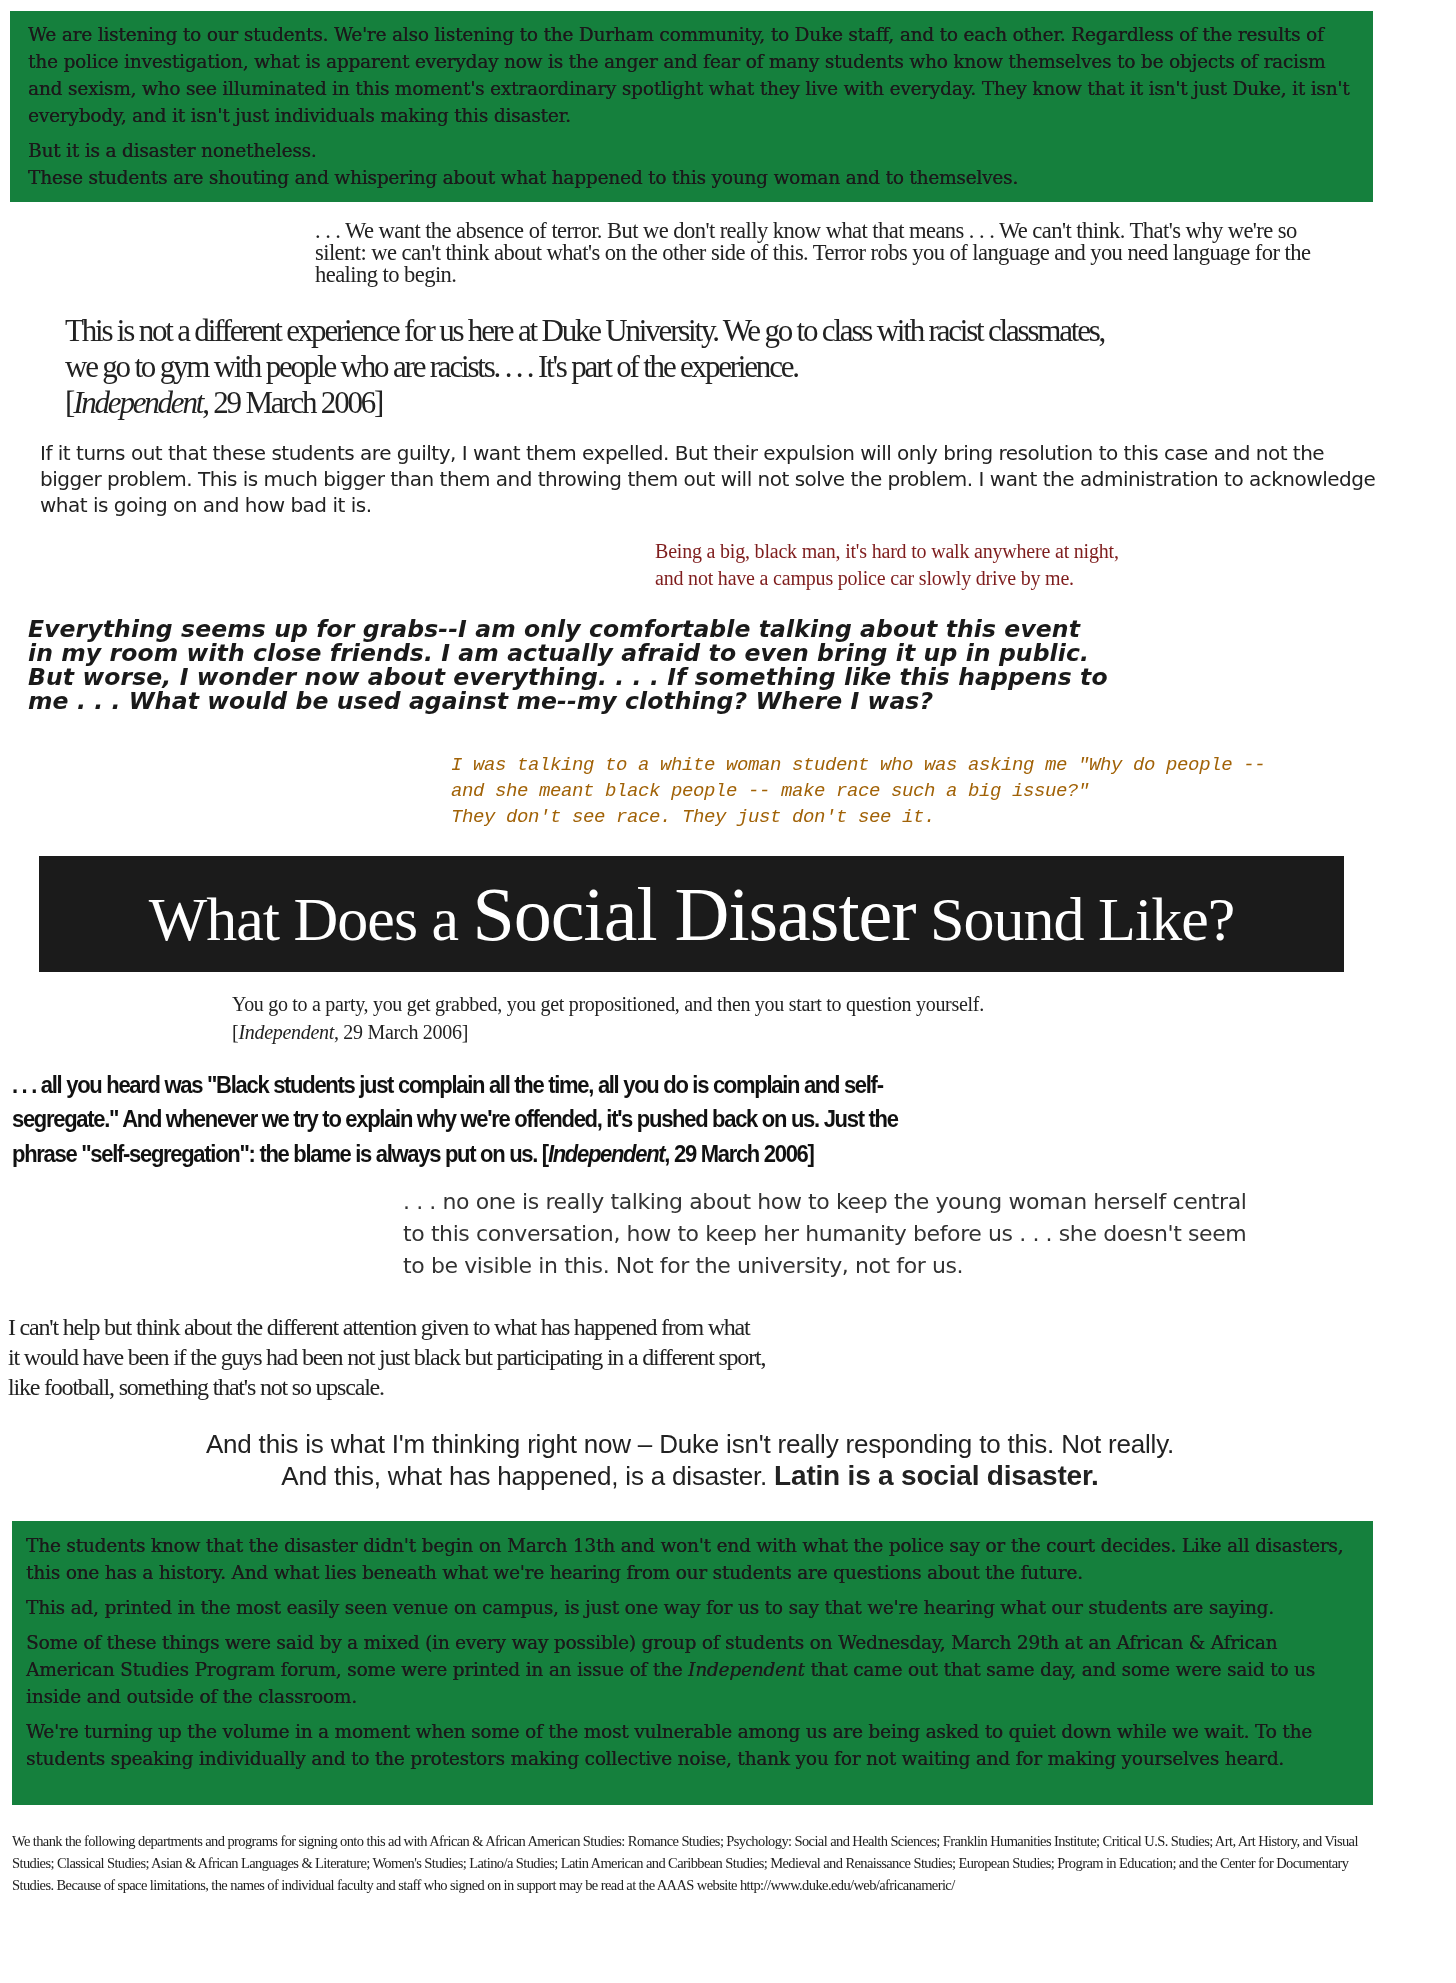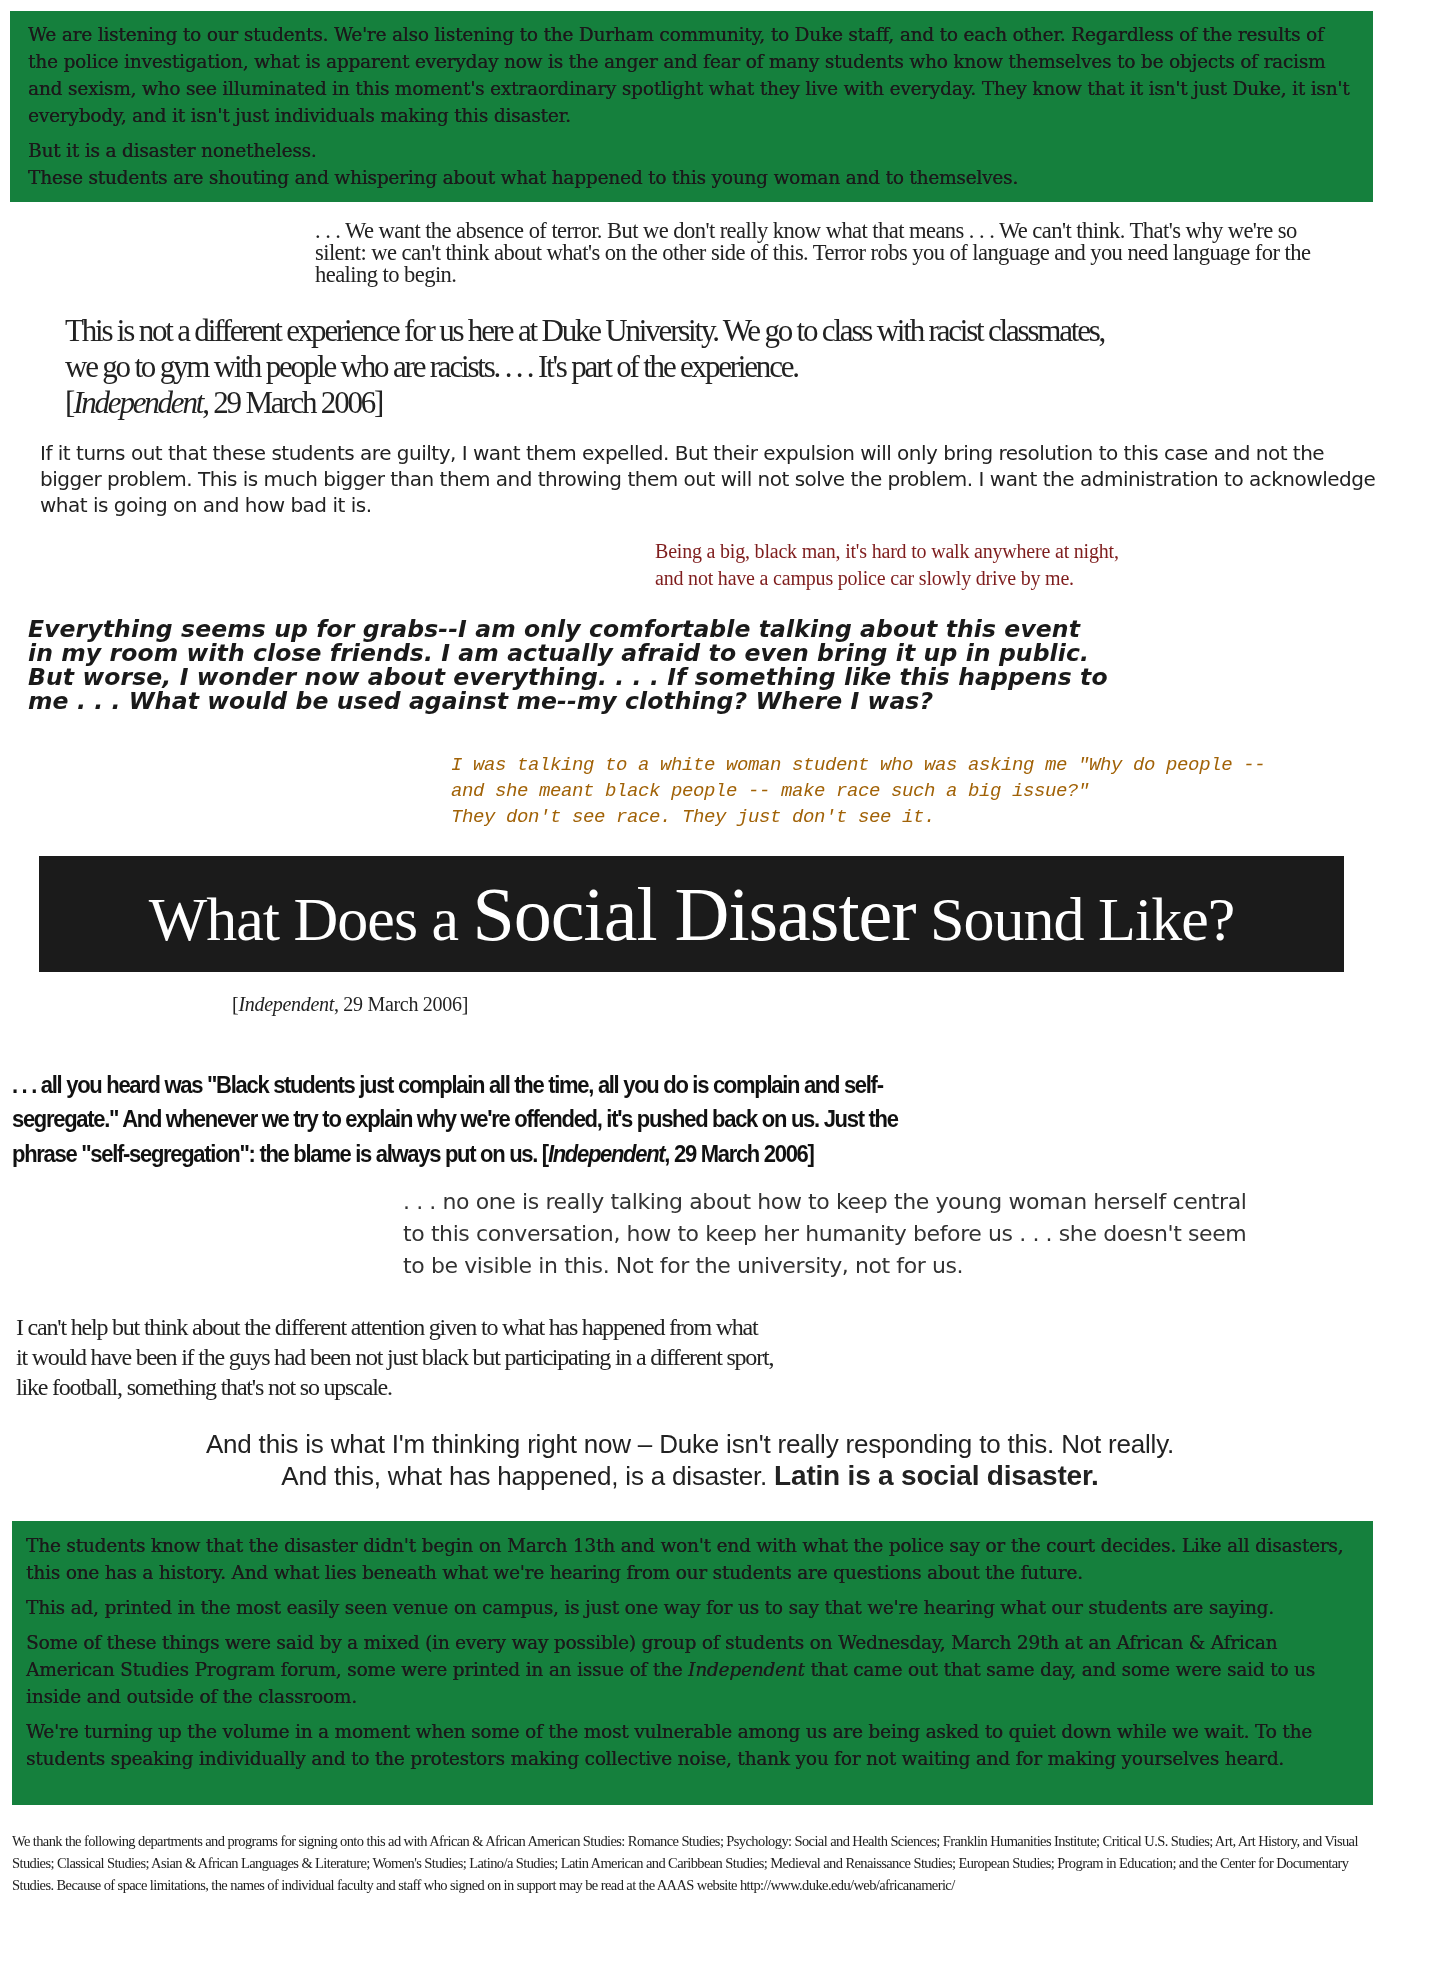--- a/index.html
+++ b/index.html
@@ -28,21 +28,21 @@
 
   #banner { left: 39px; top: 856px; width: 1305px; height: 116px; background: #1b1b1b; display: flex; align-items: center; justify-content: center; }
   #banner .title { color: #ffffff; font-size: 62px; letter-spacing: -1px; white-space: nowrap; text-align: center; }
   #banner .title .big { font-size: 76px; }
 
   #q-party { left: 232px; top: 990px; width: 1150px; font-size: 20px; line-height: 28px; color: #222; letter-spacing: -0.3px; }
   #q-party i { font-style: italic; }
   #q-complain { left: 12px; top: 1068px; width: 1100px; font-size: 22px; line-height: 32px; font-weight: bold; color: #111; letter-spacing: -1.3px; transform: scaleY(1.08); transform-origin: left top; }
   #q-complain i { font-style: italic; }
   #q-noone { left: 403px; top: 1186px; width: 1000px; font-size: 22px; line-height: 32px; color: #333; letter-spacing: -0.4px; }
-  #q-canthelp { left: 16px; top: 1312px; width: 1100px; font-size: 24px; line-height: 30px; color: #222; letter-spacing: -1.2px; }
+  #q-canthelp { left: 8px; top: 1312px; width: 1100px; font-size: 24px; line-height: 30px; color: #222; letter-spacing: -1.2px; }
   #q-thinking { left: 0; top: 1428px; width: 1380px; text-align: center; font-size: 26px; line-height: 32px; color: #222; letter-spacing: -0.2px; }
   #q-thinking .emph { font-weight: bold; font-size: 28px; }
 
   #closing-box { left: 12px; top: 1521px; width: 1361px; height: 284px; }
   #closing-box .inner { padding: 11px 14px 0 14px; font-size: 18.5px; line-height: 27px; letter-spacing: -0.2px; }
   #closing-box .inner p { margin-bottom: 8px; text-shadow: 0.3px 0 0 #222; }
   #closing-box .inner p i { font-style: italic; }
 
   #footer { left: 12px; top: 1830px; width: 1362px; font-size: 14.5px; line-height: 22px; color: #222; letter-spacing: -0.6px; }
 </style>
@@ -83,20 +83,21 @@
   <p>I was talking to a white woman student who was asking me "Why do people --</p>
   <p>and she meant black people -- make race such a big issue?"</p>
   <p>They don't see race. They just don't see it.</p>
 </div>
 
 <div id="banner" class="abs">
   <div class="title serif"><span>What Does a </span><span class="big">Social Disaster</span><span> Sound Like?</span></div>
 </div>
 
 <div id="q-party" class="abs serif">
+  <p>You go to a party, you get grabbed, you get propositioned, and then you start to question yourself.</p>
   <p><span>[</span><i>Independent</i><span>, 29 March 2006]</span></p>
 </div>
 
 <div id="q-complain" class="abs sans">
   <p>. . . all you heard was "Black students just complain all the time, all you do is complain and self-</p>
   <p>segregate." And whenever we try to explain why we're offended, it's pushed back on us. Just the</p>
   <p><span>phrase "self-segregation": the blame is always put on us. [</span><i>Independent</i><span>, 29 March 2006]</span></p>
 </div>
 
 <div id="q-noone" class="abs dvsans">

